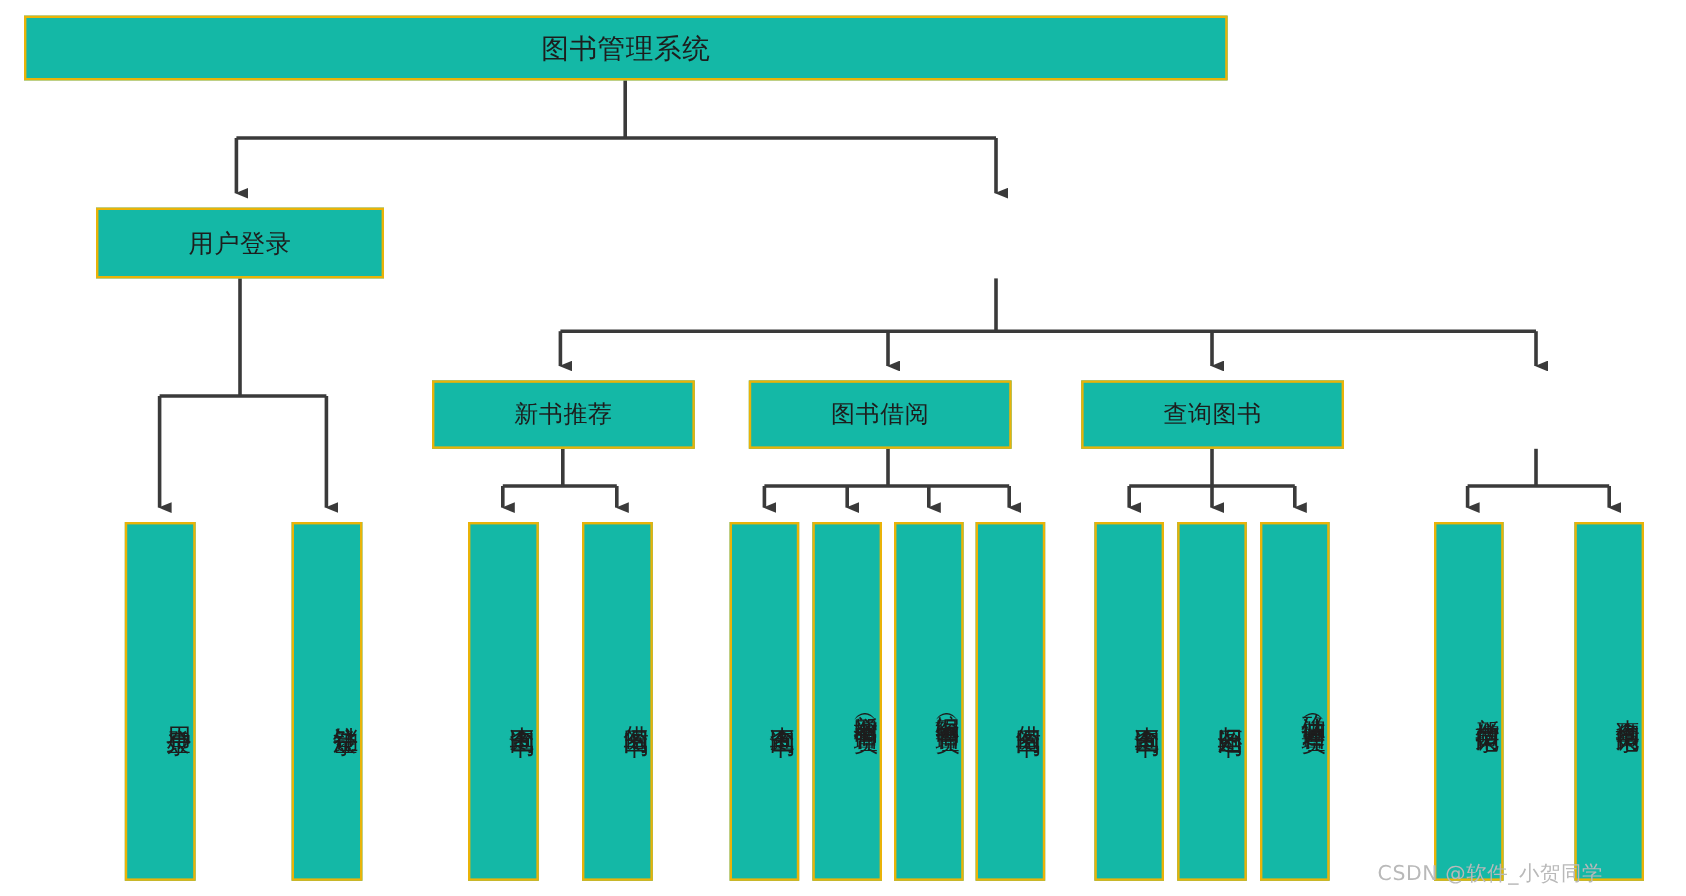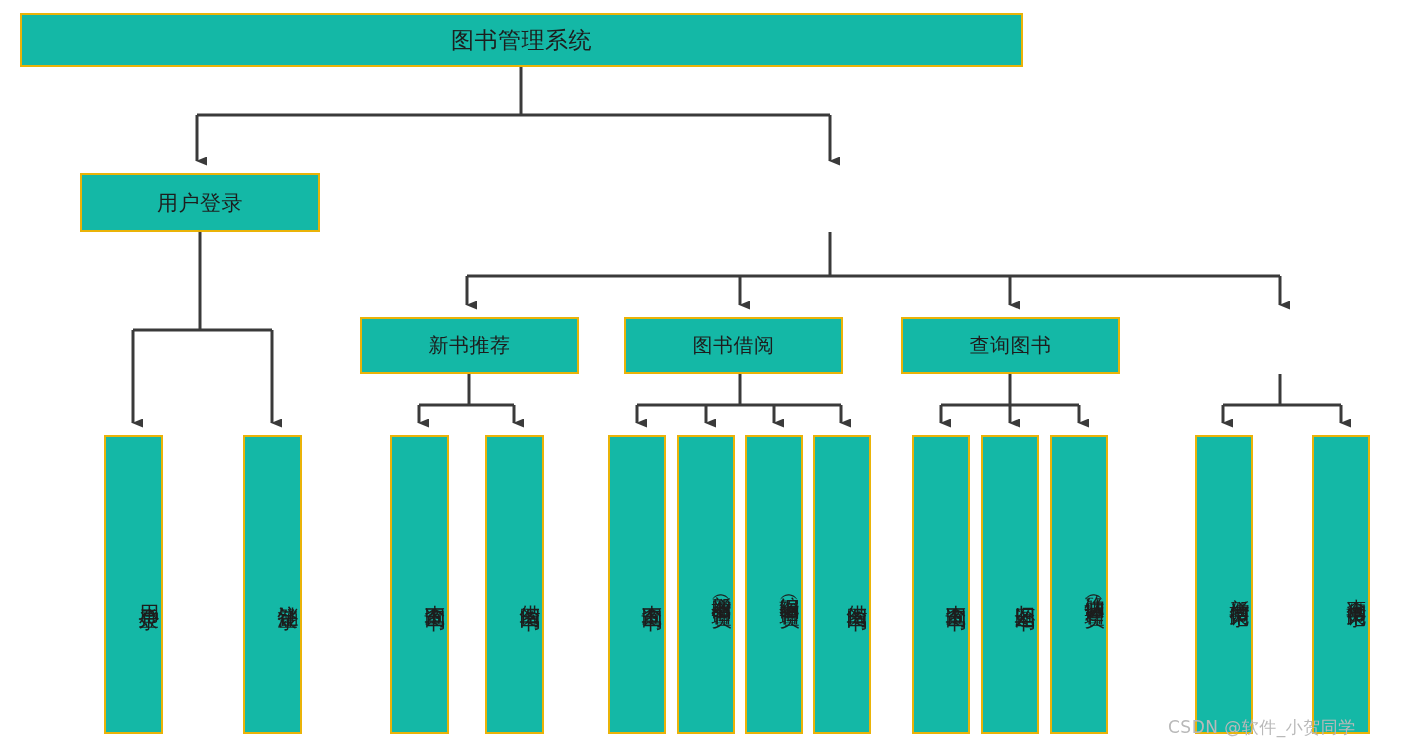--- a/index.html
+++ b/index.html
@@ -142,15 +142,15 @@
   <div class="node leaf leaf-tall" style="left:745px; top:435px; width:58px; height:299px;">编辑图书（管理员）</div>
   <div class="node leaf" style="left:813px; top:435px; width:58px; height:299px;">借阅图书</div>
 
   <div class="node leaf" style="left:912px; top:435px; width:58px; height:299px;">查询图书</div>
   <div class="node leaf" style="left:981px; top:435px; width:58px; height:299px;">归还图书</div>
   <div class="node leaf leaf-tall" style="left:1050px; top:435px; width:58px; height:299px;">确认归还（管理员）</div>
 
   <div class="node leaf leaf-tall" style="left:1195px; top:435px; width:58px; height:299px;">新增借阅记录</div>
   <div class="node leaf leaf-tall" style="left:1312px; top:435px; width:58px; height:299px;">查询借阅记录</div>
 
-  <div class="watermark" style="left:1148px; top:716px;margin-left:20px;">CSDN @软件_小贺同学</div>
+  <div class="watermark" style="left:1148px; top:716px;">CSDN @软件_小贺同学</div>
 
 </div>
 
 </body></html>

